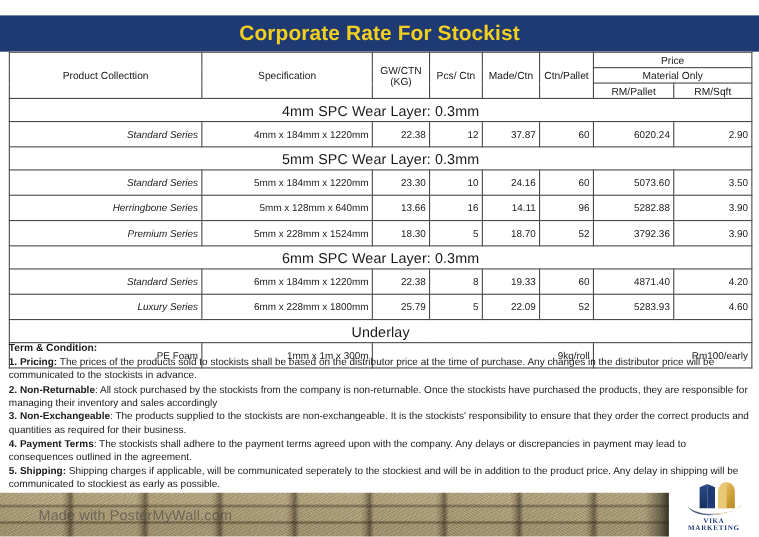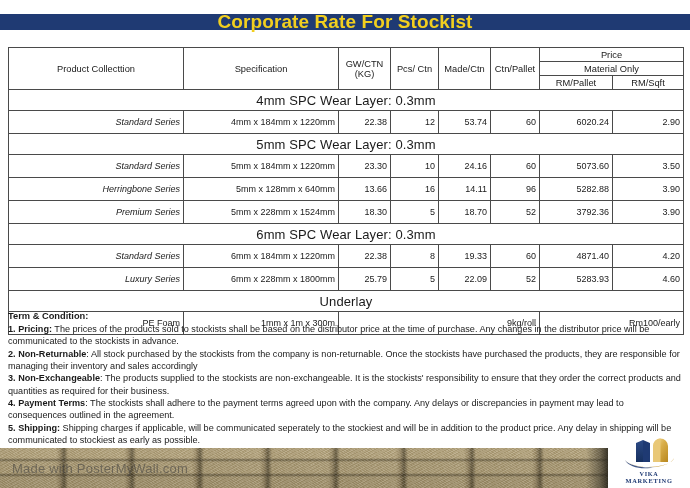--- a/index.html
+++ b/index.html
@@ -21,21 +21,21 @@
     background: #ffffff;
     overflow: hidden;
   }
 
   
   .title-bar {
     position: absolute;
     left: 0;
     top: 14px;
     width: 690px;
-    height: 16px;
+    height: 33px;
     background: #1f3a73;
     display: flex;
     align-items: center;
     justify-content: center;
   }
   .title-bar .title-text {
     color: #f2cf1f;
     font-size: 19px;
     font-weight: bold;
     letter-spacing: 0.1px;
@@ -151,20 +151,21 @@
   }
   .watermark {
     position: absolute;
     left: 12px;
     top: 461px;
     font-family: "Liberation Sans", sans-serif;
     font-size: 13px;
     color: rgba(60,60,60,0.55);
     letter-spacing: 0.2px;
     white-space: nowrap;
+    padding-left: 23px;
   }
 
   
   .logo {
     position: absolute;
     left: 612px;
     top: 437px;
     width: 74px;
     height: 51px;
     display: flex;
@@ -238,21 +239,21 @@
     <tbody>
 
       <tr class="section-row">
         <td colspan="8">4mm SPC Wear Layer: 0.3mm</td>
       </tr>
       <tr class="data-row">
         <td class="col-name">Standard Series</td>
         <td class="col-c">4mm x 184mm x 1220mm</td>
         <td class="col-c">22.38</td>
         <td class="col-c">12</td>
-        <td class="col-c">53.74</td>
+        <td class="col-c">37.87</td>
         <td class="col-c">60</td>
         <td class="col-c">6020.24</td>
         <td class="col-c">2.90</td>
       </tr>
 
       <tr class="section-row">
         <td colspan="8">5mm SPC Wear Layer: 0.3mm</td>
       </tr>
       <tr class="data-row">
         <td class="col-name">Standard Series</td>

